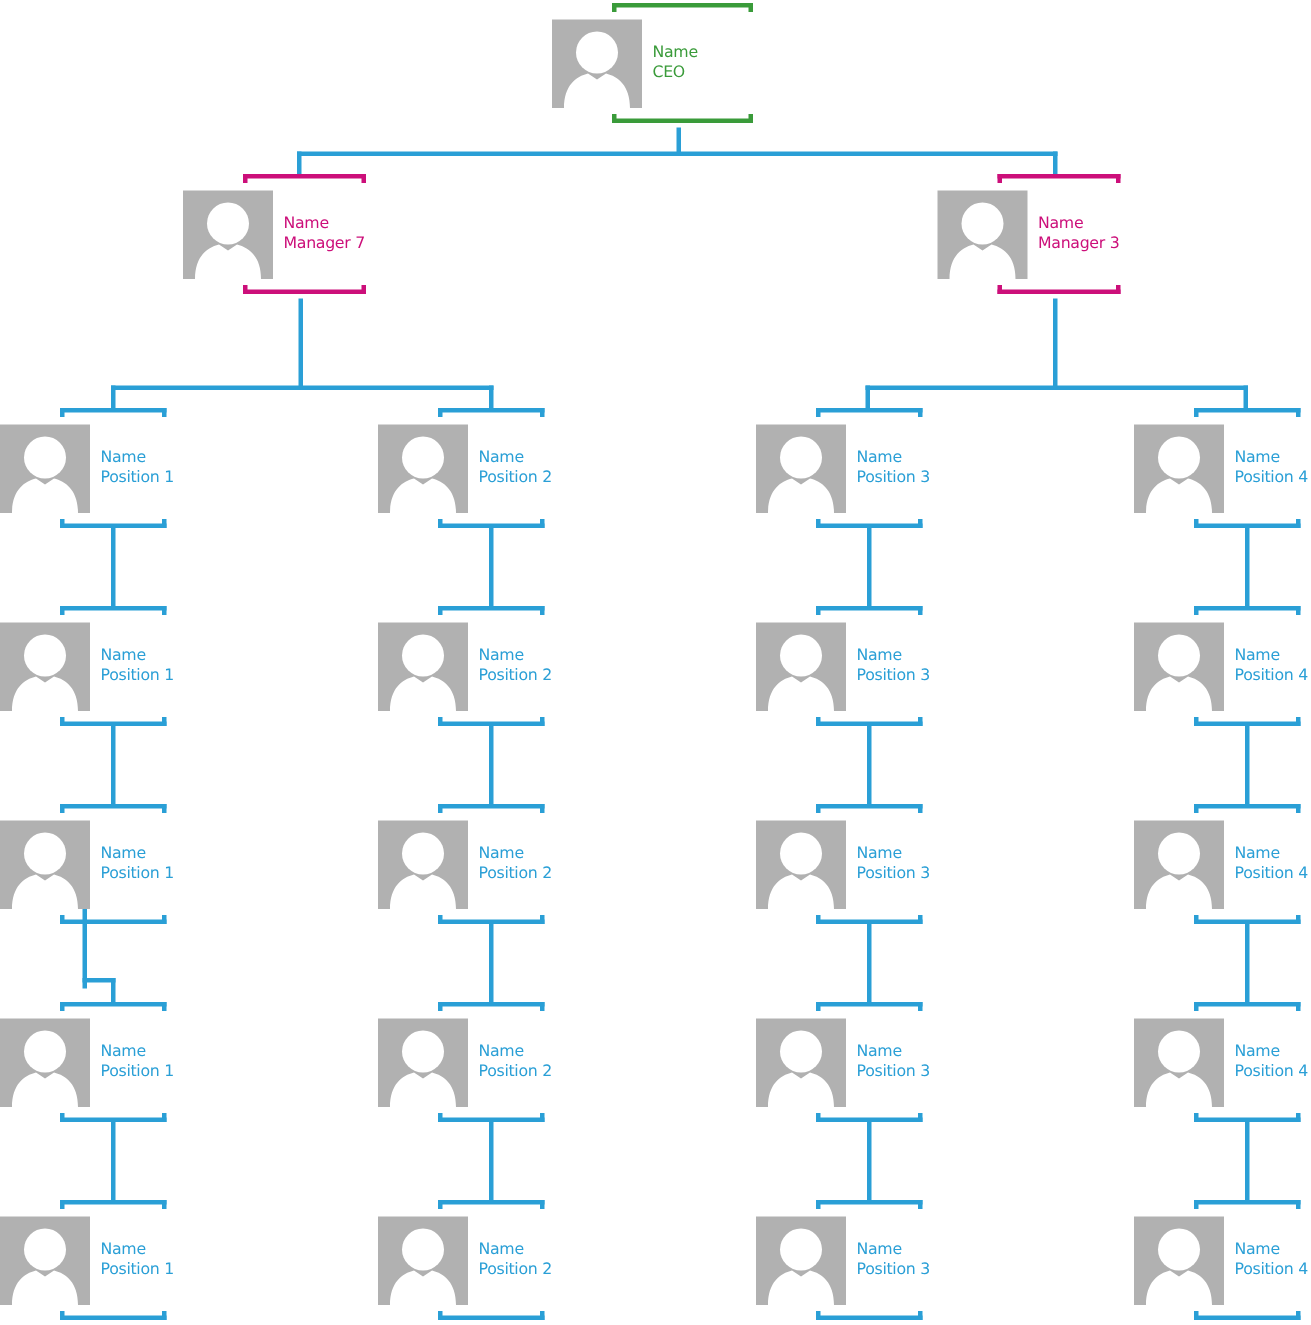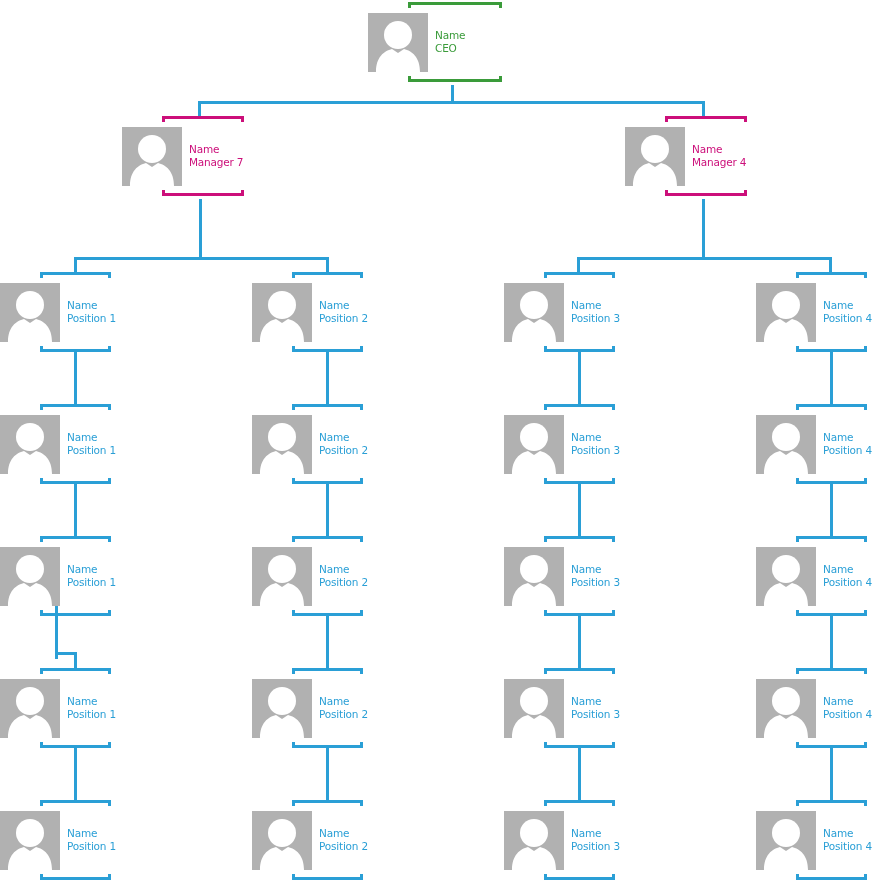--- a/index.html
+++ b/index.html
@@ -58,21 +58,21 @@
       <div class="bracket-top" style="left: 665px; top: 116px; width: 82px; background: rgb(204, 15, 122);"></div>
       <div class="bracket-bot" style="left: 665px; top: 193px; width: 82px; background: rgb(204, 15, 122);"></div>
       <div class="photo" style="left: 625px; top: 127px;">
         <svg width="60" height="59" viewBox="0 0 60 59">
           <circle cx="30" cy="22" r="14" fill="#ffffff"></circle>
           <path d="M8 59 C8 44 16 38 24 36 L30 40 L36 36 C44 38 52 44 52 59 Z" fill="#ffffff"></path>
         </svg>
       </div>
       <div class="label" style="left: 692px; top: 143px; color: rgb(204, 15, 122);">
         <div>Name</div>
-        <div>Manager 4</div>
+        <div>Manager 3</div>
       </div>
     </div>
     <div class="line" style="left: 199px; top: 199px; width: 3px; height: 60px; background: rgb(42, 159, 214);"></div>
     <div class="line" style="left: 74px; top: 257px; width: 255px; height: 3px; background: rgb(42, 159, 214);"></div>
     <div class="line" style="left: 74px; top: 257px; width: 3px; height: 15px; background: rgb(42, 159, 214);"></div>
     <div class="line" style="left: 326px; top: 257px; width: 3px; height: 15px; background: rgb(42, 159, 214);"></div>
     <div class="line" style="left: 702px; top: 199px; width: 3px; height: 60px; background: rgb(42, 159, 214);"></div>
     <div class="line" style="left: 577px; top: 257px; width: 255px; height: 3px; background: rgb(42, 159, 214);"></div>
     <div class="line" style="left: 577px; top: 257px; width: 3px; height: 15px; background: rgb(42, 159, 214);"></div>
     <div class="line" style="left: 829px; top: 257px; width: 3px; height: 15px; background: rgb(42, 159, 214);"></div>

